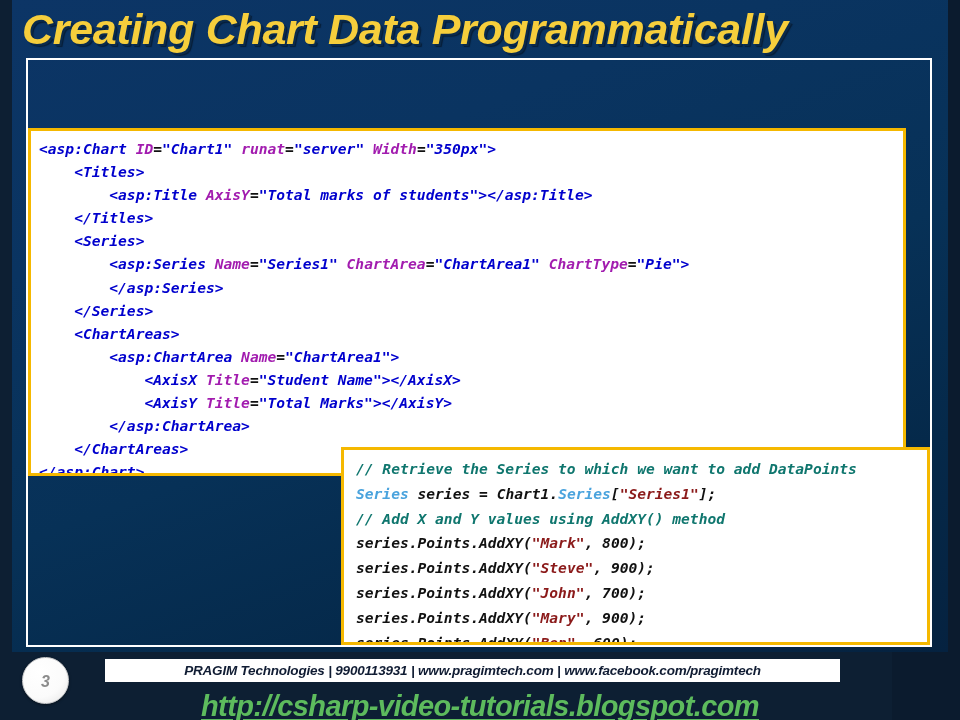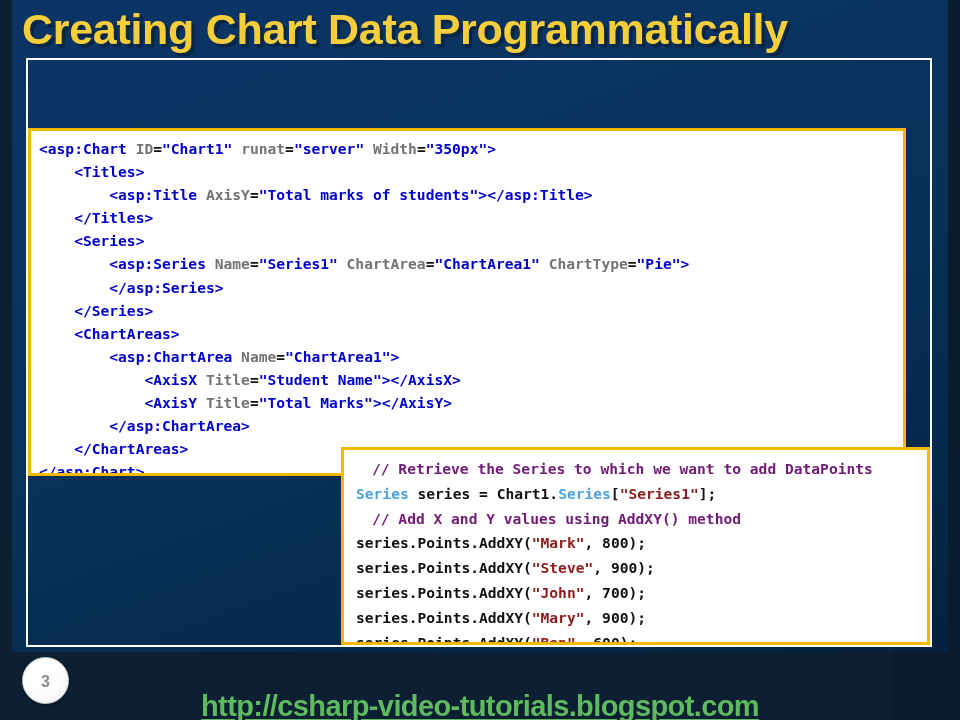--- a/index.html
+++ b/index.html
@@ -14,20 +14,21 @@
     font-family: "Liberation Sans", sans-serif;
   }
 
   
   #slide {
     position: relative;
     width: 892px;
     height: 720px;
     background: #0d1f33;
     box-sizing: border-box;
+    font-style: italic;
   }
   
   #slide-bg {
     position: absolute;
     left: 12px;
     top: 0px;
     width: 936px;
     height: 652px;
     background: linear-gradient(160deg, #0c3566 0%, #0a3461 28%, #073157 55%, #05294a 78%, #052240 100%);
   }
@@ -119,26 +120,26 @@
   }
   #cs-code {
     padding: 7px 0 0 12px;
     font-size: 14.6px;
     line-height: 24.8px;
     font-weight: bold;
   }
 
   
   .t-tag   { color: #0000cd; }   
-  .t-attr  { color: #737373; }   
+  .t-attr  { color: #a21caf; }   
   .t-val   { color: #0000cd; }   
   .t-punct { color: #111111; }   
 
   
-  .c-comment { color: #701a75; margin-left: 16px; }
+  .c-comment { color: #0f766e; }
   .c-type    { color: #4aa3dd; }
   .c-str     { color: #8b1a1a; }
   .c-plain   { color: #111111; }
 
   
   #page-badge {
     position: absolute;
     left: 22px;
     top: 657px;
     width: 47px;
@@ -223,16 +224,17 @@
 <span class="c-comment">// Add X and Y values using AddXY() method</span>
 <span class="c-plain">series</span><span class="c-plain">.</span><span class="c-plain">Points</span><span class="c-plain">.</span><span class="c-plain">AddXY</span><span class="c-plain">(</span><span class="c-str">"Mark"</span><span class="c-plain">,</span><span class="c-plain"> </span><span class="c-plain">8</span><span class="c-plain">0</span><span class="c-plain">0</span><span class="c-plain">)</span><span class="c-plain">;</span>
 <span class="c-plain">series</span><span class="c-plain">.</span><span class="c-plain">Points</span><span class="c-plain">.</span><span class="c-plain">AddXY</span><span class="c-plain">(</span><span class="c-str">"Steve"</span><span class="c-plain">,</span><span class="c-plain"> </span><span class="c-plain">9</span><span class="c-plain">0</span><span class="c-plain">0</span><span class="c-plain">)</span><span class="c-plain">;</span>
 <span class="c-plain">series</span><span class="c-plain">.</span><span class="c-plain">Points</span><span class="c-plain">.</span><span class="c-plain">AddXY</span><span class="c-plain">(</span><span class="c-str">"John"</span><span class="c-plain">,</span><span class="c-plain"> </span><span class="c-plain">7</span><span class="c-plain">0</span><span class="c-plain">0</span><span class="c-plain">)</span><span class="c-plain">;</span>
 <span class="c-plain">series</span><span class="c-plain">.</span><span class="c-plain">Points</span><span class="c-plain">.</span><span class="c-plain">AddXY</span><span class="c-plain">(</span><span class="c-str">"Mary"</span><span class="c-plain">,</span><span class="c-plain"> </span><span class="c-plain">9</span><span class="c-plain">0</span><span class="c-plain">0</span><span class="c-plain">)</span><span class="c-plain">;</span>
 <span class="c-plain">series</span><span class="c-plain">.</span><span class="c-plain">Points</span><span class="c-plain">.</span><span class="c-plain">AddXY</span><span class="c-plain">(</span><span class="c-str">"Ben"</span><span class="c-plain">,</span><span class="c-plain"> </span><span class="c-plain">6</span><span class="c-plain">0</span><span class="c-plain">0</span><span class="c-plain">)</span><span class="c-plain">;</span></pre>
   </div>
 
   <div id="page-badge">3</div>
 
+  <div id="footer-banner">PRAGIM Technologies | 9900113931 | www.pragimtech.com | www.facebook.com/pragimtech</div>
 
   <a id="blog-link" href="#">http://csharp-video-tutorials.blogspot.com</a>
 
 </div>
 
 </body></html>

